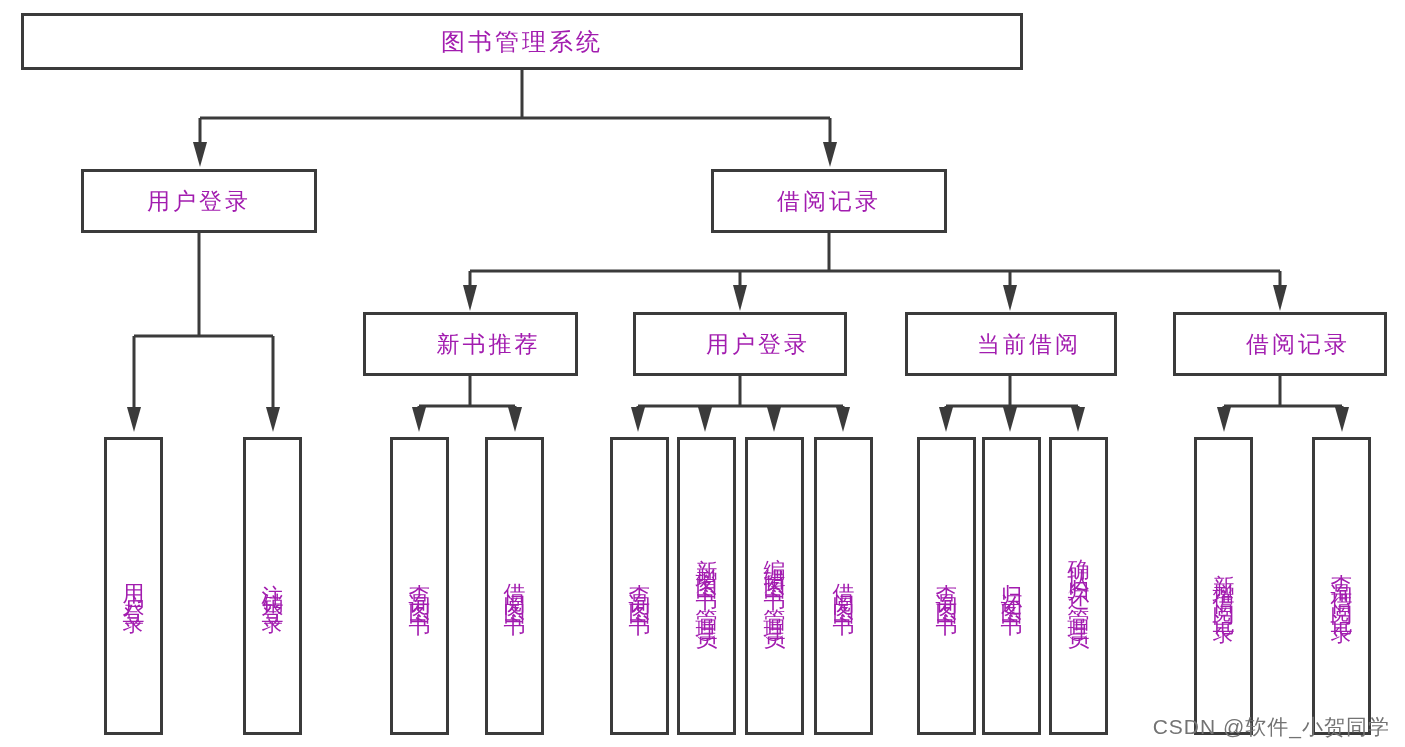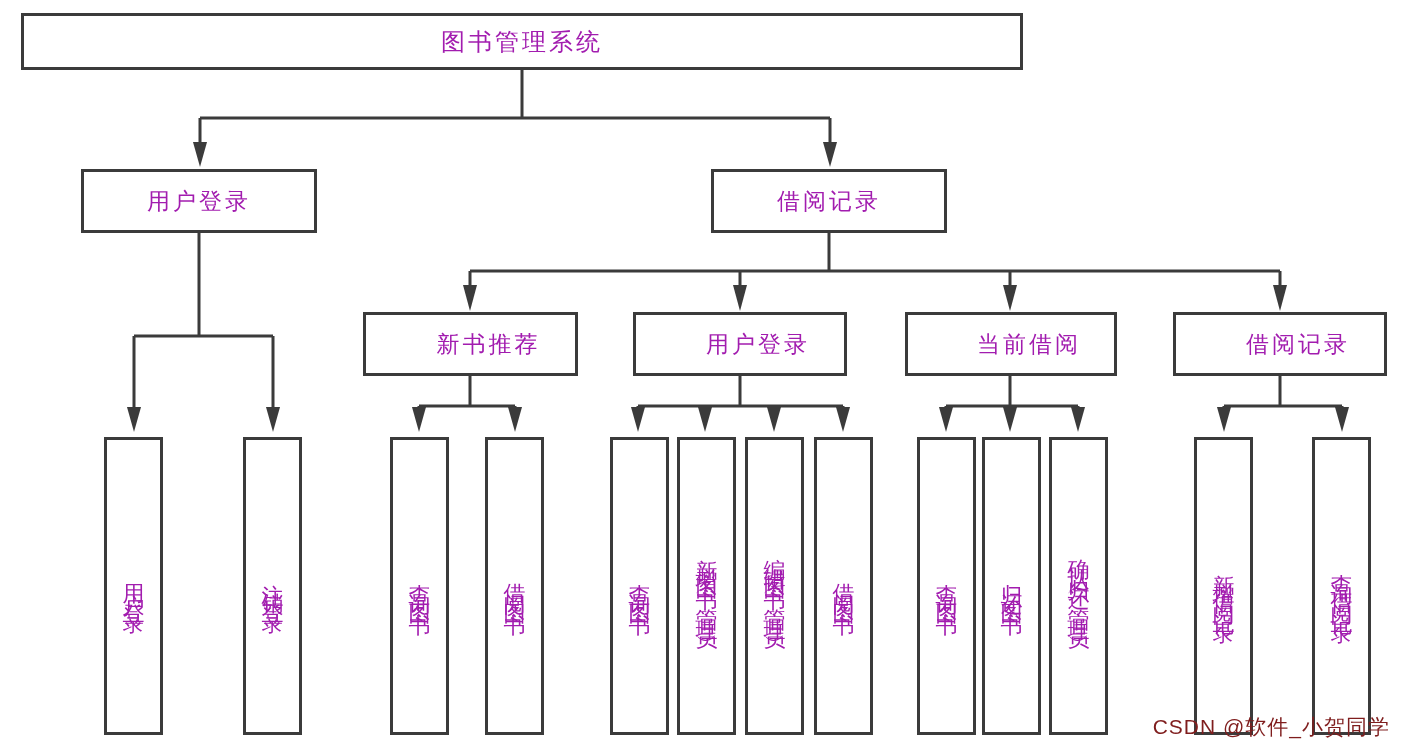--- a/index.html
+++ b/index.html
@@ -52,21 +52,21 @@
     font-size: 22px;
     letter-spacing: 10px;
     line-height: 1;
   }
   #watermark {
     position: absolute;
     top: 713px;
     right: 15px;
     font-size: 21px;
     letter-spacing: 1px;
-    color: #7f1d1d;
+    color: #737373;
     white-space: nowrap;
   }
 </style>
 </head>
 <body>
 
 <div id="stage">
 
   <svg id="wires" viewBox="0 0 1405 747" xmlns="http://www.w3.org/2000/svg">
     <g stroke="#3b3b3b" stroke-width="3" fill="none">

